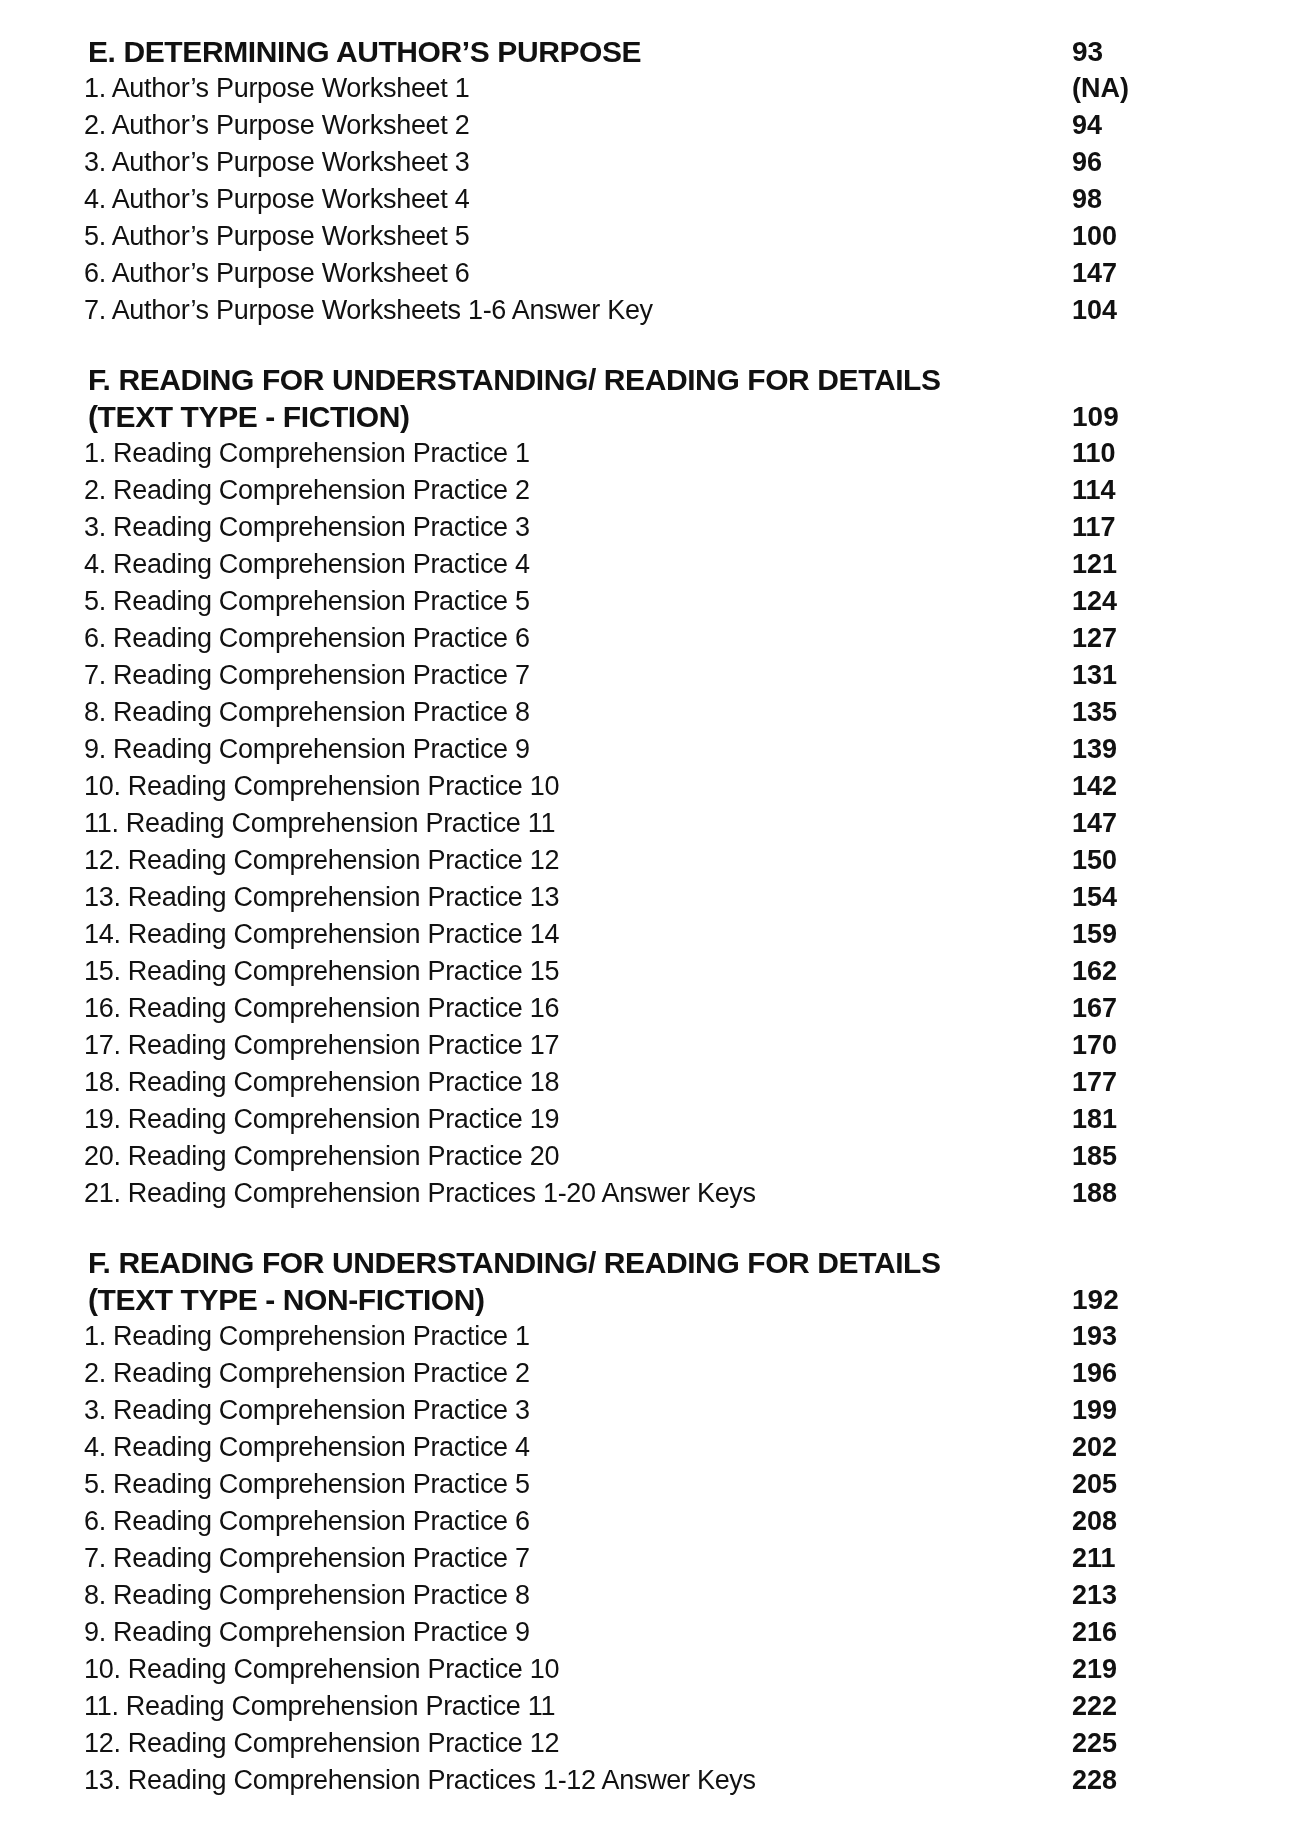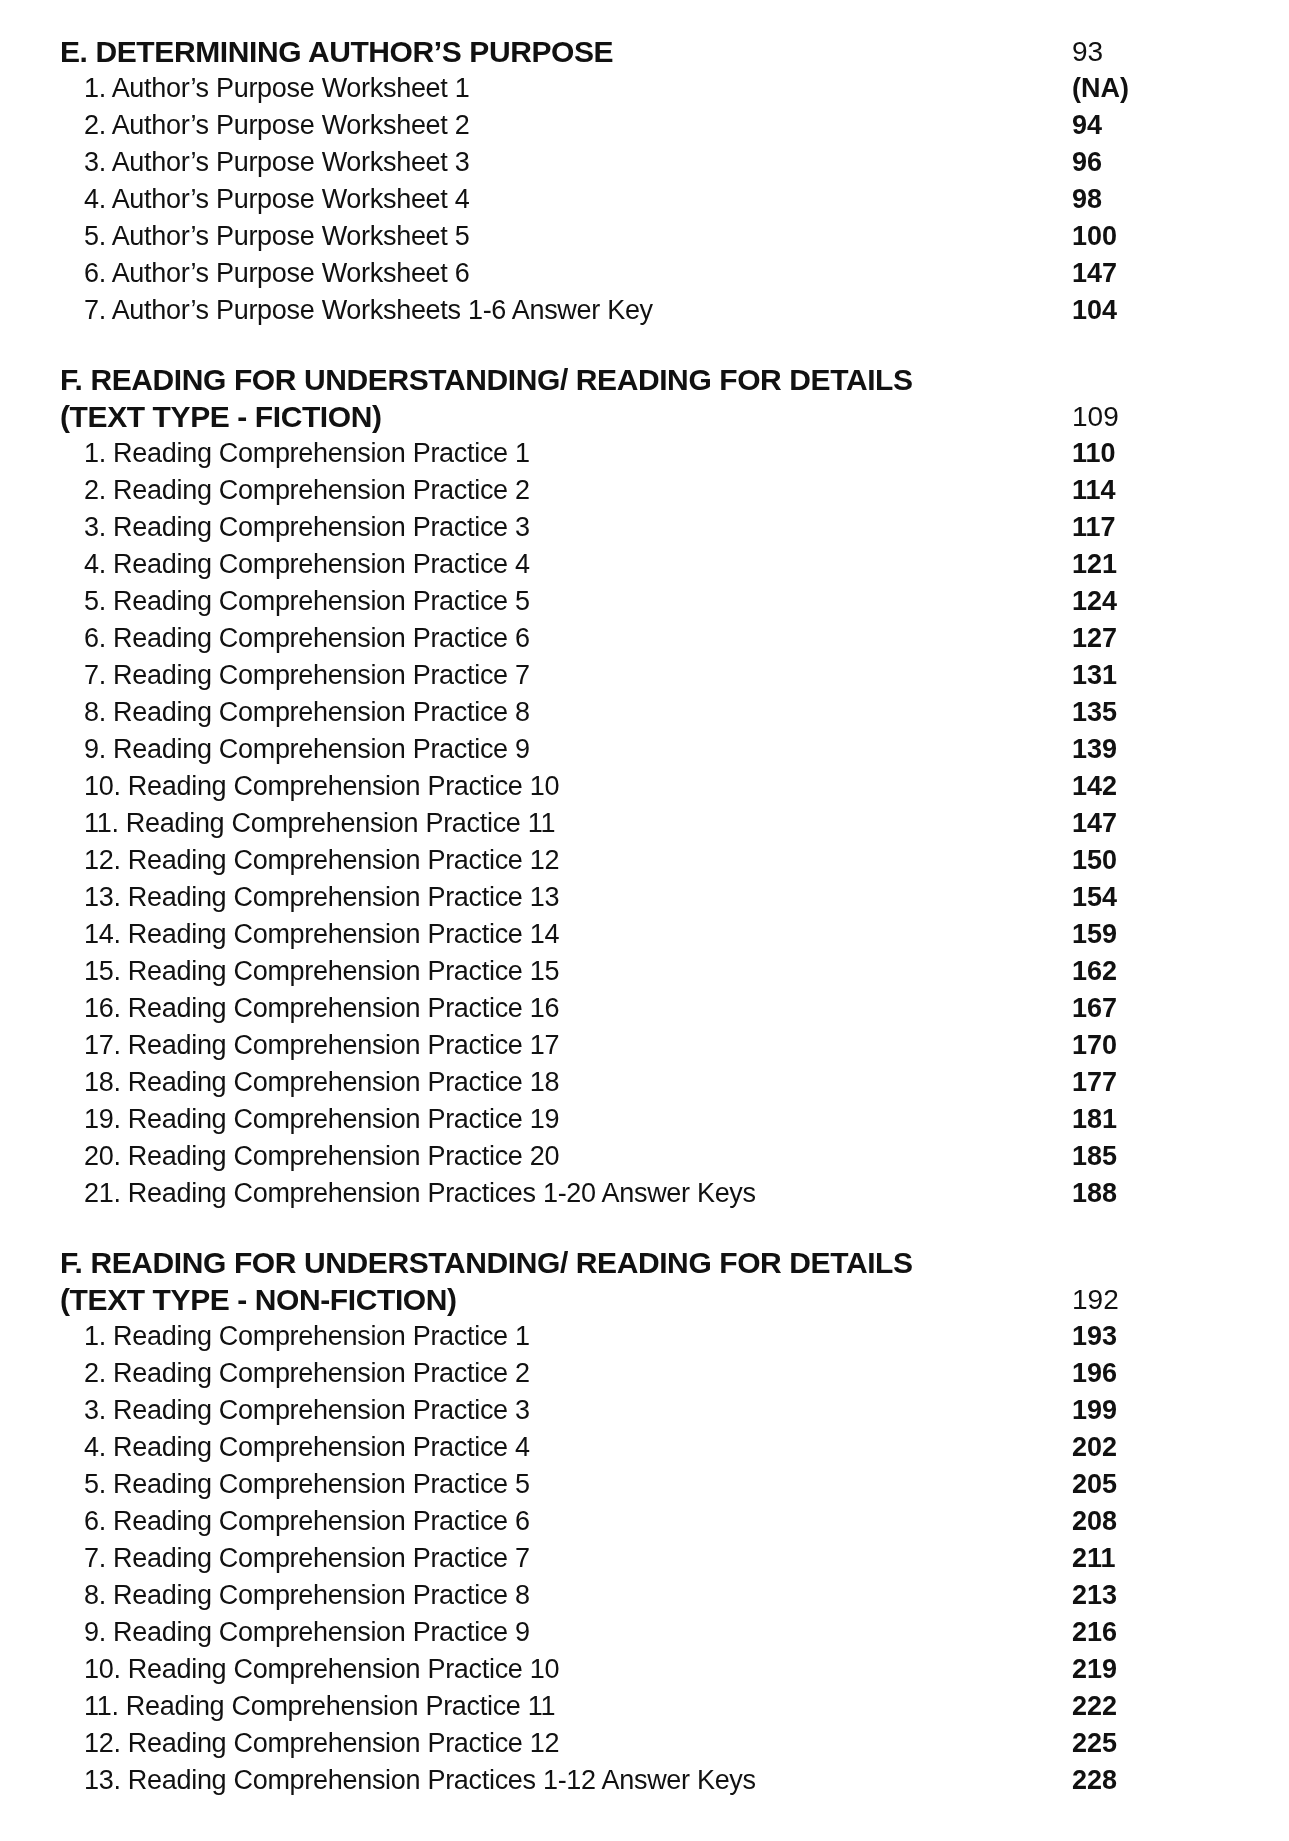--- a/index.html
+++ b/index.html
@@ -22,39 +22,39 @@
   section.toc-section + section.toc-section {
     margin-top: 32px;
   }
   .row {
     display: grid;
     grid-template-columns: 1072px 1fr;
     line-height: 37px;
     white-space: nowrap;
   }
   .title-line-text {
-    padding-left: 60px;
+    padding-left: 88px;
     font-size: 30px;
     font-weight: 700;
     letter-spacing: -0.4px;
   }
   .item-label {
     padding-left: 84px;
     font-size: 27px;
     font-weight: 400;
     letter-spacing: -0.3px;
   }
   .pagenum {
     font-size: 27px;
     font-weight: 700;
     text-align: left;
   }
   .pagenum.bold {
     font-size: 28px;
-    font-weight: 400;
+    font-weight: 700;
   }
 </style>
 </head>
 <body>
 
 <main class="toc">
   <div>
   <section class="toc-section">
     <header>
   <div class="row">

